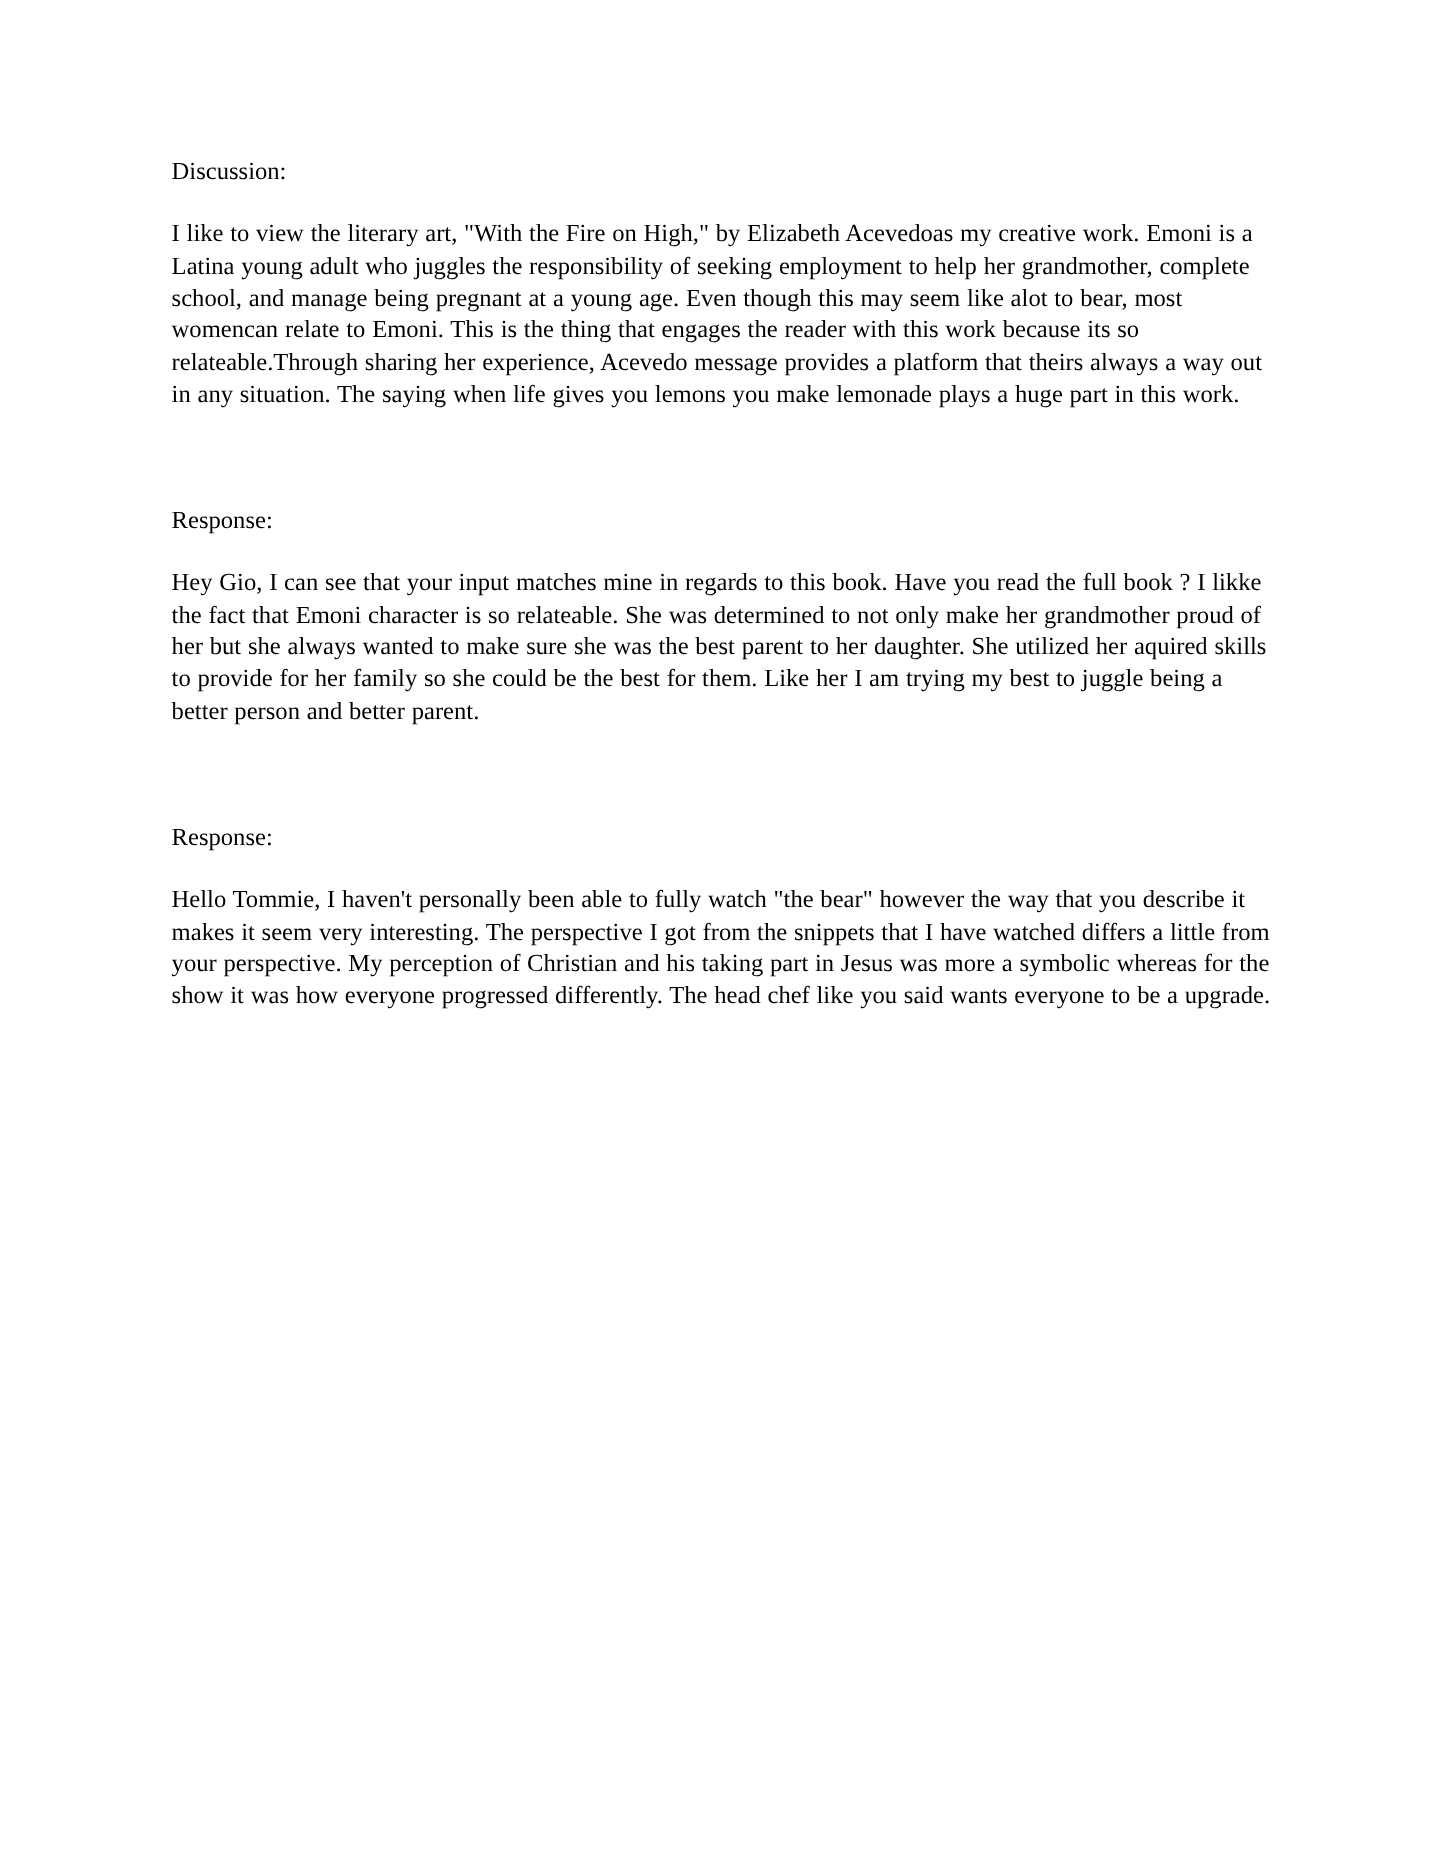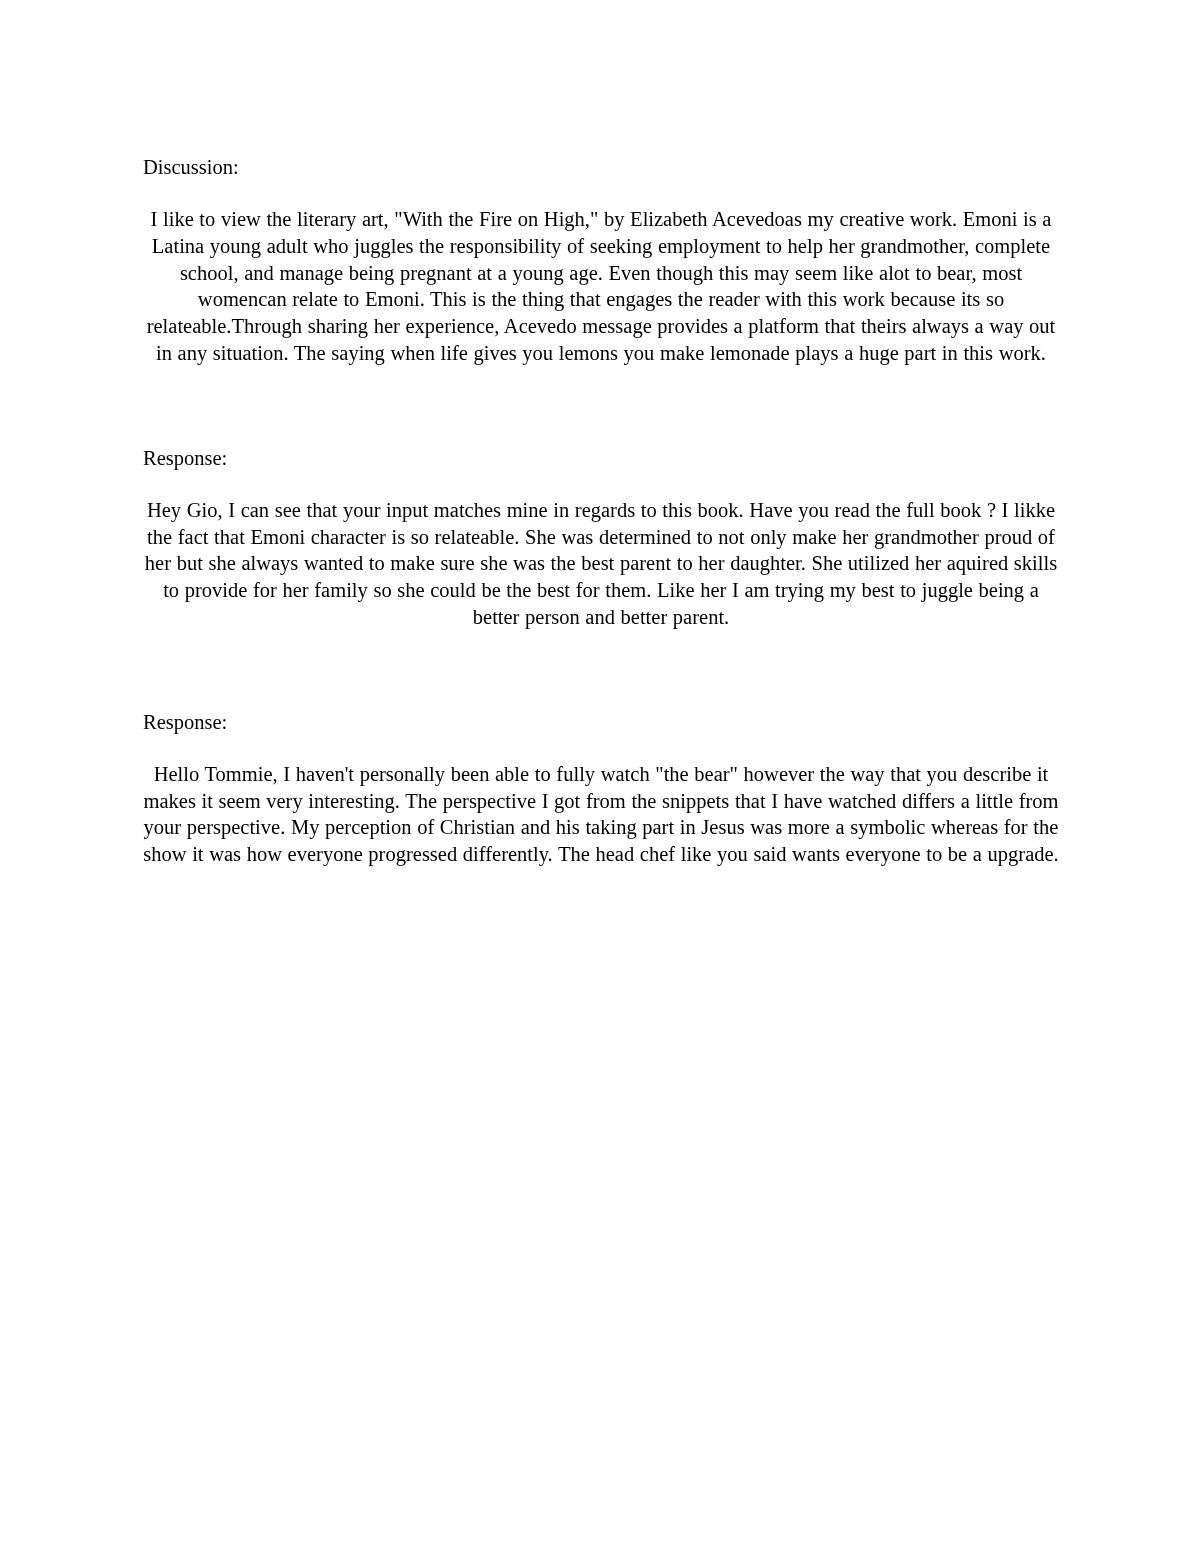--- a/index.html
+++ b/index.html
@@ -11,40 +11,40 @@
     position: relative;
     width: 1200px;
     height: 1553px;
     background: #ffffff;
     overflow: hidden;
     font-family: "Liberation Serif", "DejaVu Serif", serif;
     color: #000000;
   }
   .content {
     position: absolute;
-    top: 154px;
+    top: 130px;
     left: 143px;
     width: 916px;
   }
   .doc-section {
     margin: 0;
     padding: 0;
   }
   .section-heading {
     font-size: 20.5px;
     line-height: 27px;
     font-weight: normal;
     margin: 0 0 25px 0;
     white-space: pre-wrap;
   }
   .section-body {
     font-size: 20.5px;
     line-height: 26.8px;
     margin: 0 0 78px 0;
-    text-align: center;
+    text-align: left;
     letter-spacing: 0px;
     word-spacing: 0.5px;
     white-space: pre-wrap;
   }
 </style>
 </head>
 <body>
 
 <div class="page">
   <div class="content">

